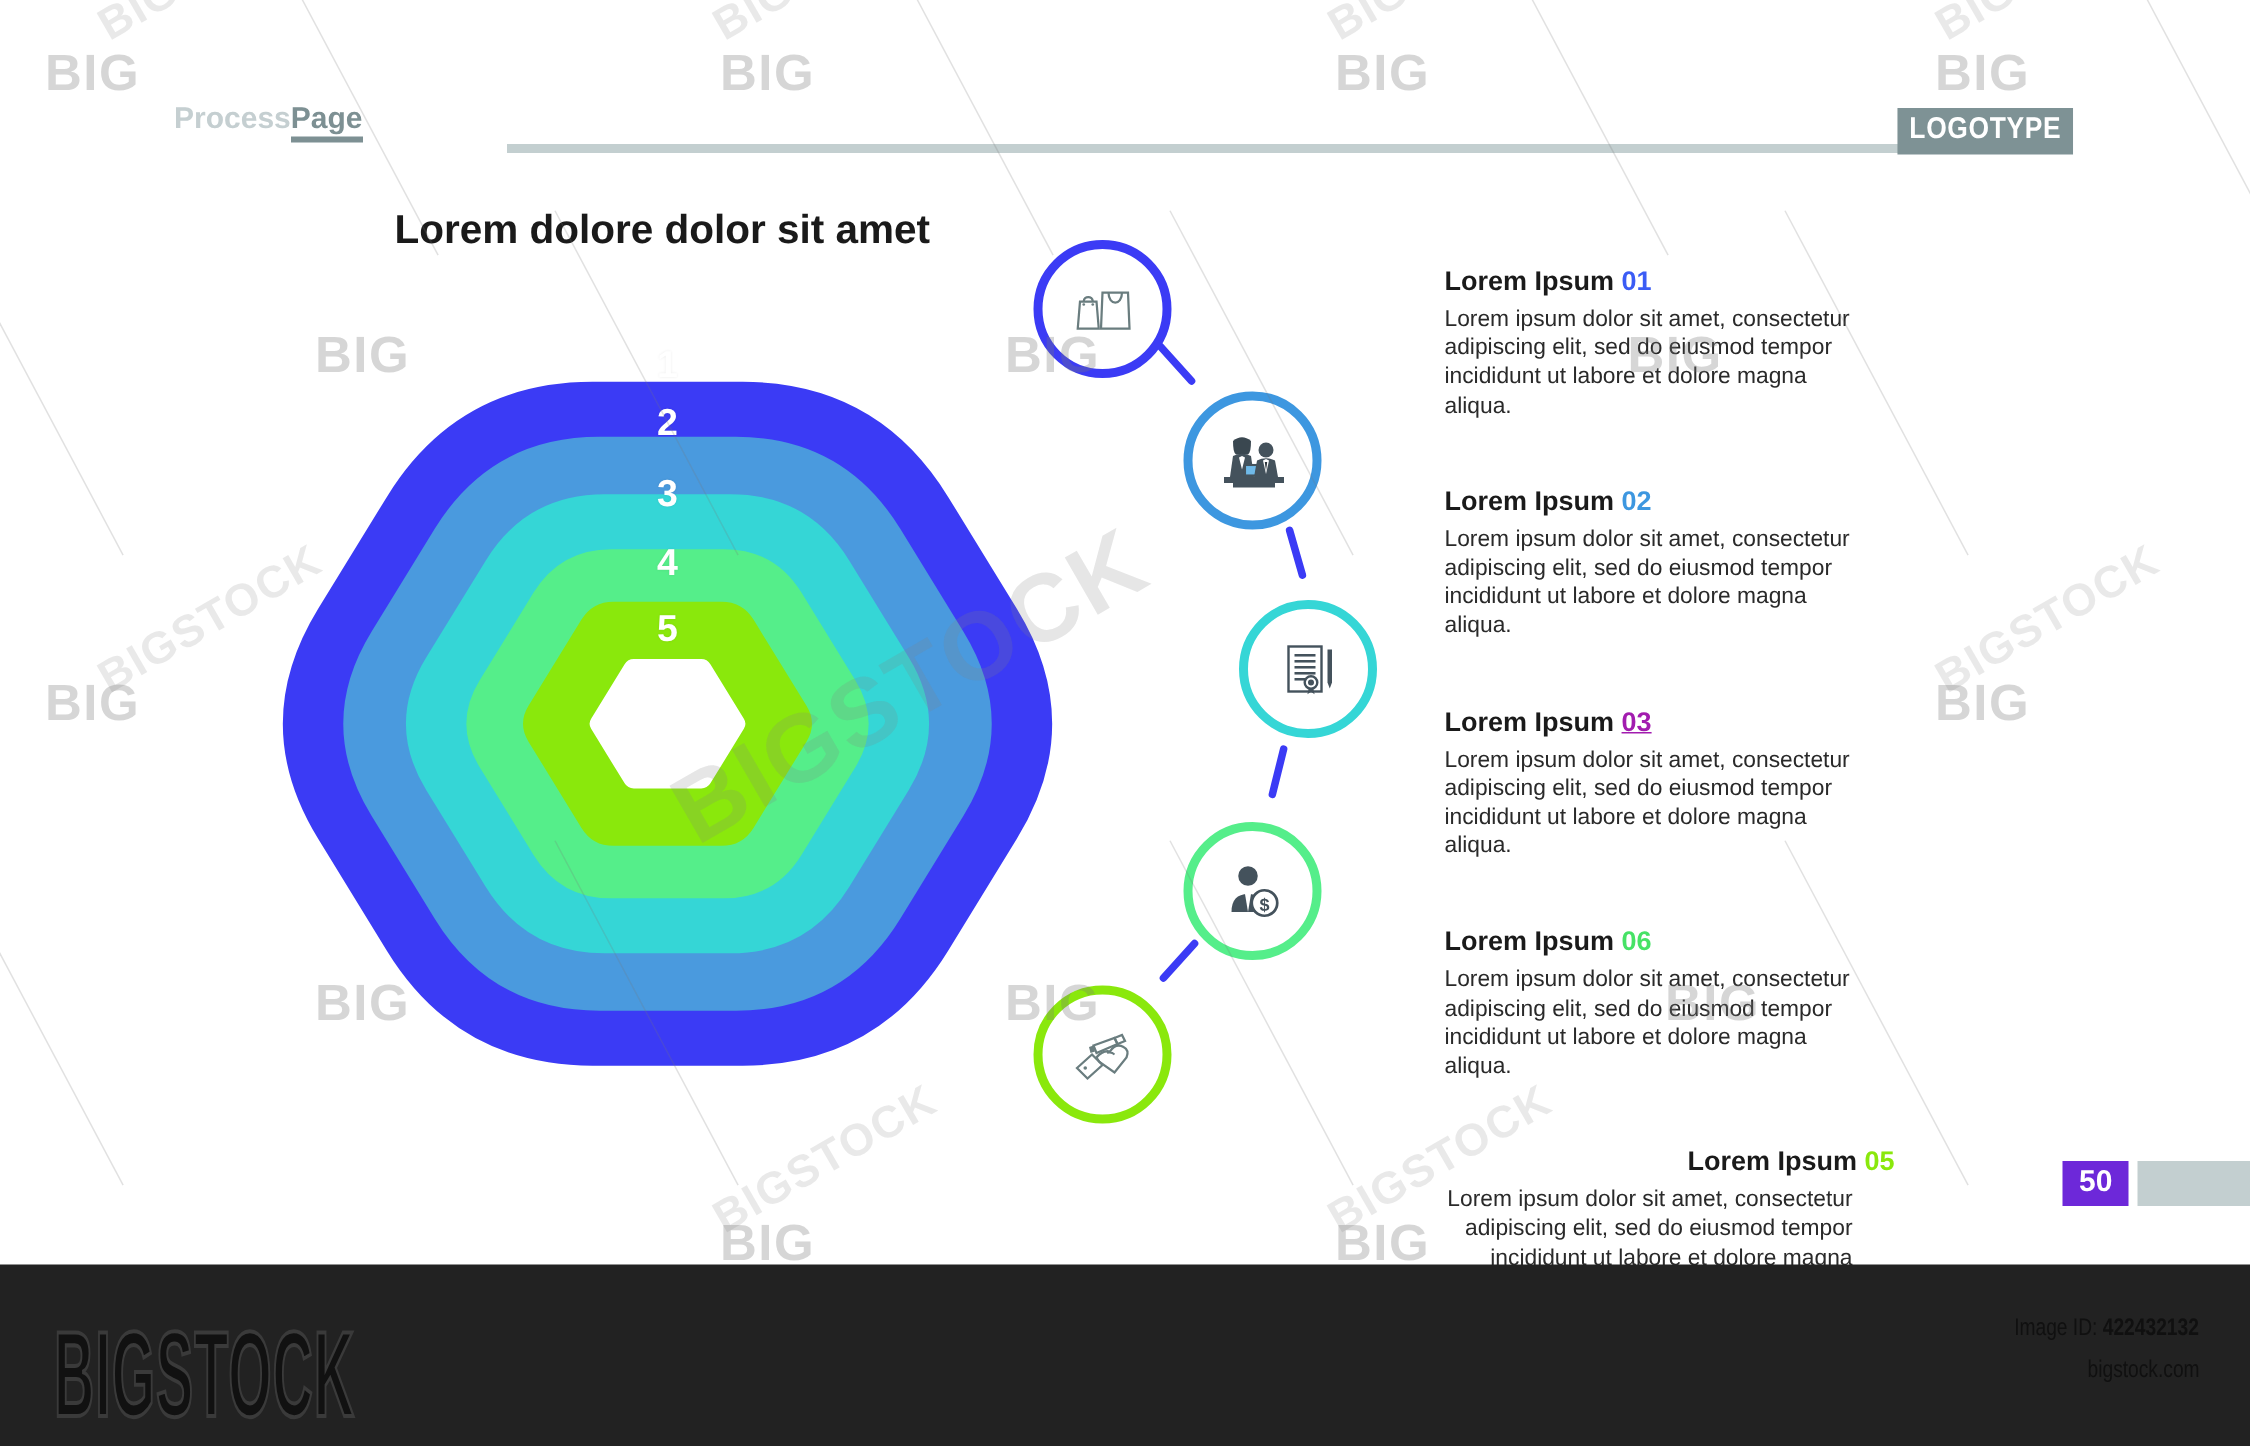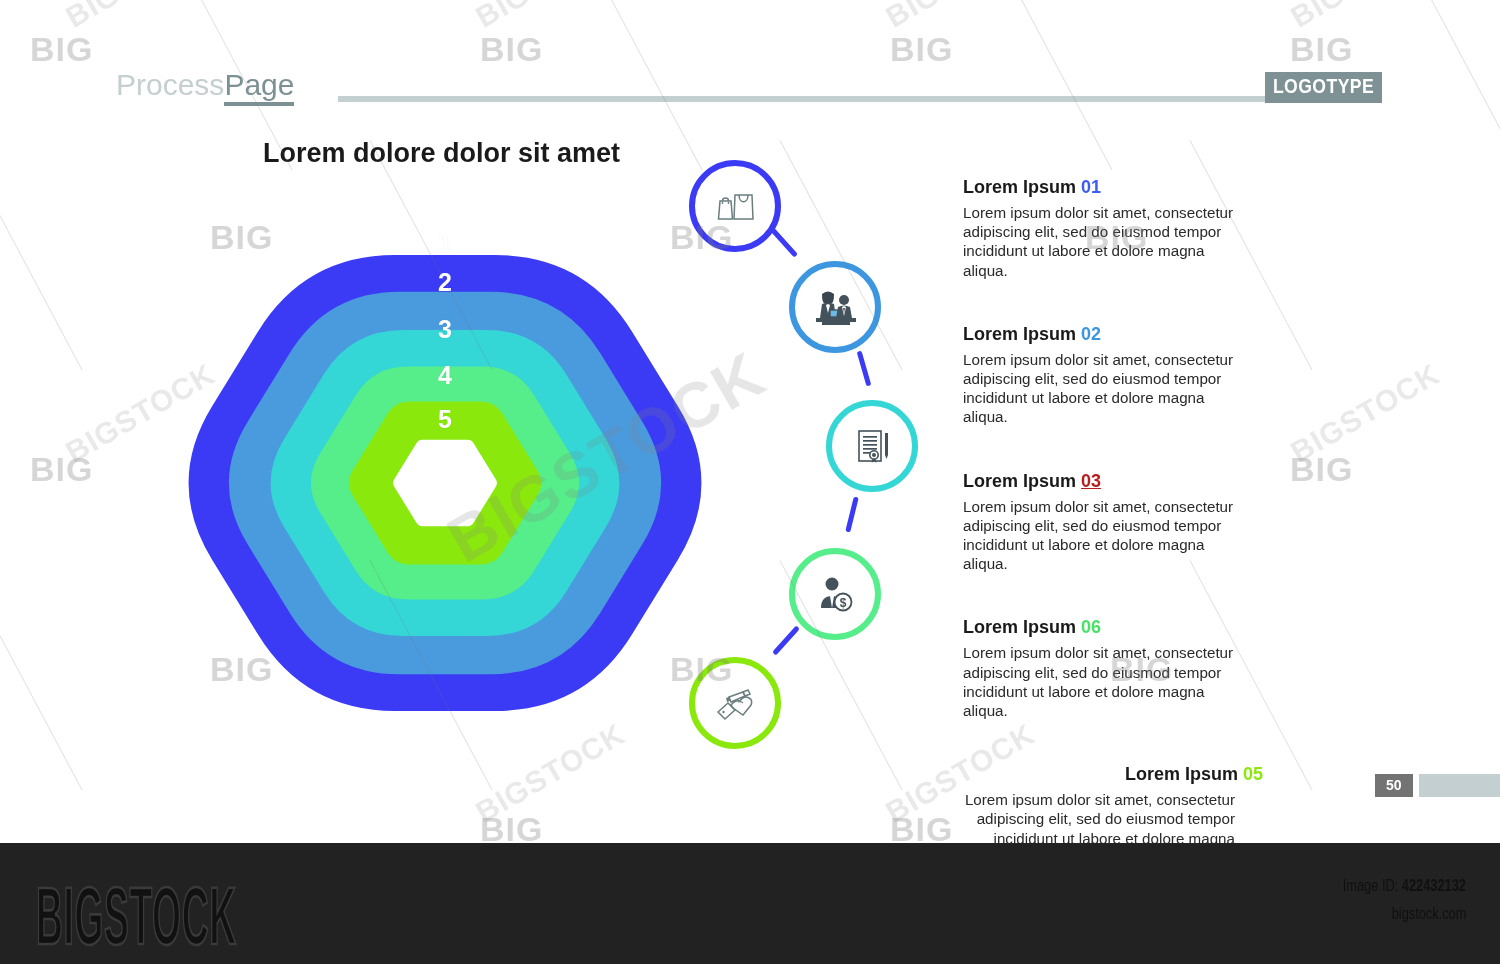--- a/index.html
+++ b/index.html
@@ -66,22 +66,22 @@
   #header {
     position: absolute;
     left: 0; top: 0;
     width: 1500px; height: 120px;
     z-index: 20;
   }
   #page-kicker {
     position: absolute;
     left: 116px;
     top: 68px;
-    font-size: 30px;
-    font-weight: 400;
+    font-size: 20px;
+    font-weight: 700;
     white-space: nowrap;
     text-align: right;
   }
   #page-kicker .k-light { color: #c5cfd1; }
   #page-kicker .k-dark {
     color: #7d9093;
     border-bottom: 4px solid #7d9093;
     padding-bottom: 1px;
   }
   #header-rule {
@@ -197,23 +197,23 @@
   
   #page-badge {
     position: absolute;
     left: 1375px;
     top: 774px;
     display: flex;
     align-items: stretch;
     z-index: 20;
   }
   #page-badge-num {
-    background: #737373;
+    background: #6d28d9;
     color: #ffffff;
-    font-size: 14px;
+    font-size: 20px;
     font-weight: 700;
     padding: 3px 11px 4px 11px;
     font-family: "Liberation Sans Narrow", "Liberation Sans", sans-serif;
   }
   #page-badge-bar {
     width: 86px;
     background: #c3cfd0;
     margin-left: 6px;
   }
 
@@ -394,21 +394,21 @@
   <div id="text-column">
       <div class="text-item">
         <div class="ti-head"><span>Lorem Ipsum</span><span class="ti-num" style="color: rgb(59, 92, 245);">01</span></div>
         <p class="ti-body">Lorem ipsum dolor sit amet, consectetur adipiscing elit, sed do eiusmod tempor incididunt ut labore et dolore magna aliqua.</p>
       </div>
       <div class="text-item">
         <div class="ti-head"><span>Lorem Ipsum</span><span class="ti-num" style="color: rgb(61, 151, 224);">02</span></div>
         <p class="ti-body">Lorem ipsum dolor sit amet, consectetur adipiscing elit, sed do eiusmod tempor incididunt ut labore et dolore magna aliqua.</p>
       </div>
       <div class="text-item">
-        <div class="ti-head"><span>Lorem Ipsum</span><span class="ti-num" style="color: #b91c1c; text-decoration: underline;">03</span></div>
+        <div class="ti-head"><span>Lorem Ipsum</span><span class="ti-num" style="color: #a21caf; text-decoration: underline;">03</span></div>
         <p class="ti-body">Lorem ipsum dolor sit amet, consectetur adipiscing elit, sed do eiusmod tempor incididunt ut labore et dolore magna aliqua.</p>
       </div>
       <div class="text-item">
         <div class="ti-head"><span>Lorem Ipsum</span><span class="ti-num" style="color: rgb(70, 226, 102);">06</span></div>
         <p class="ti-body">Lorem ipsum dolor sit amet, consectetur adipiscing elit, sed do eiusmod tempor incididunt ut labore et dolore magna aliqua.</p>
       </div>
       <div class="text-item">
         <div class="ti-head"><span>Lorem Ipsum</span><span class="ti-num" style="color: rgb(138, 232, 12);">05</span></div>
         <p class="ti-body">Lorem ipsum dolor sit amet, consectetur adipiscing elit, sed do eiusmod tempor incididunt ut labore et dolore magna aliqua.</p>
       </div>

